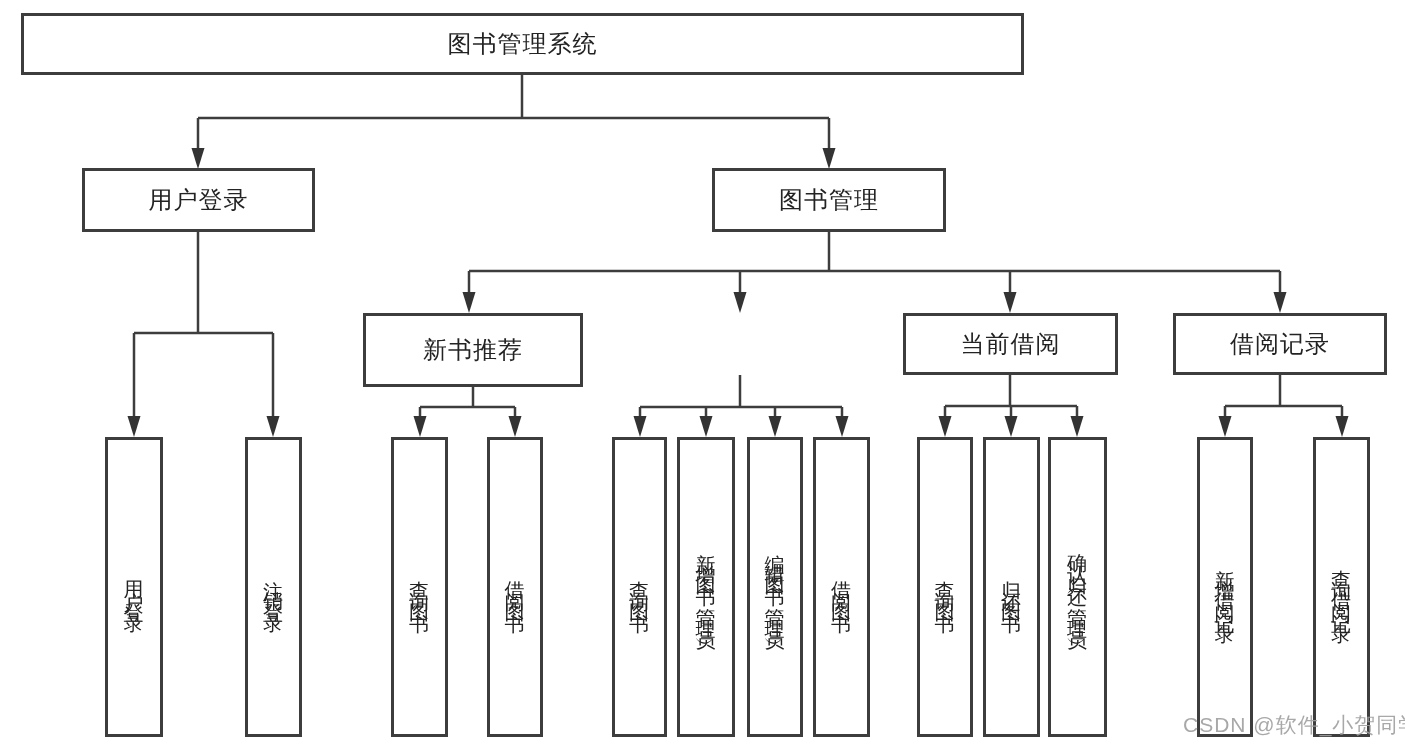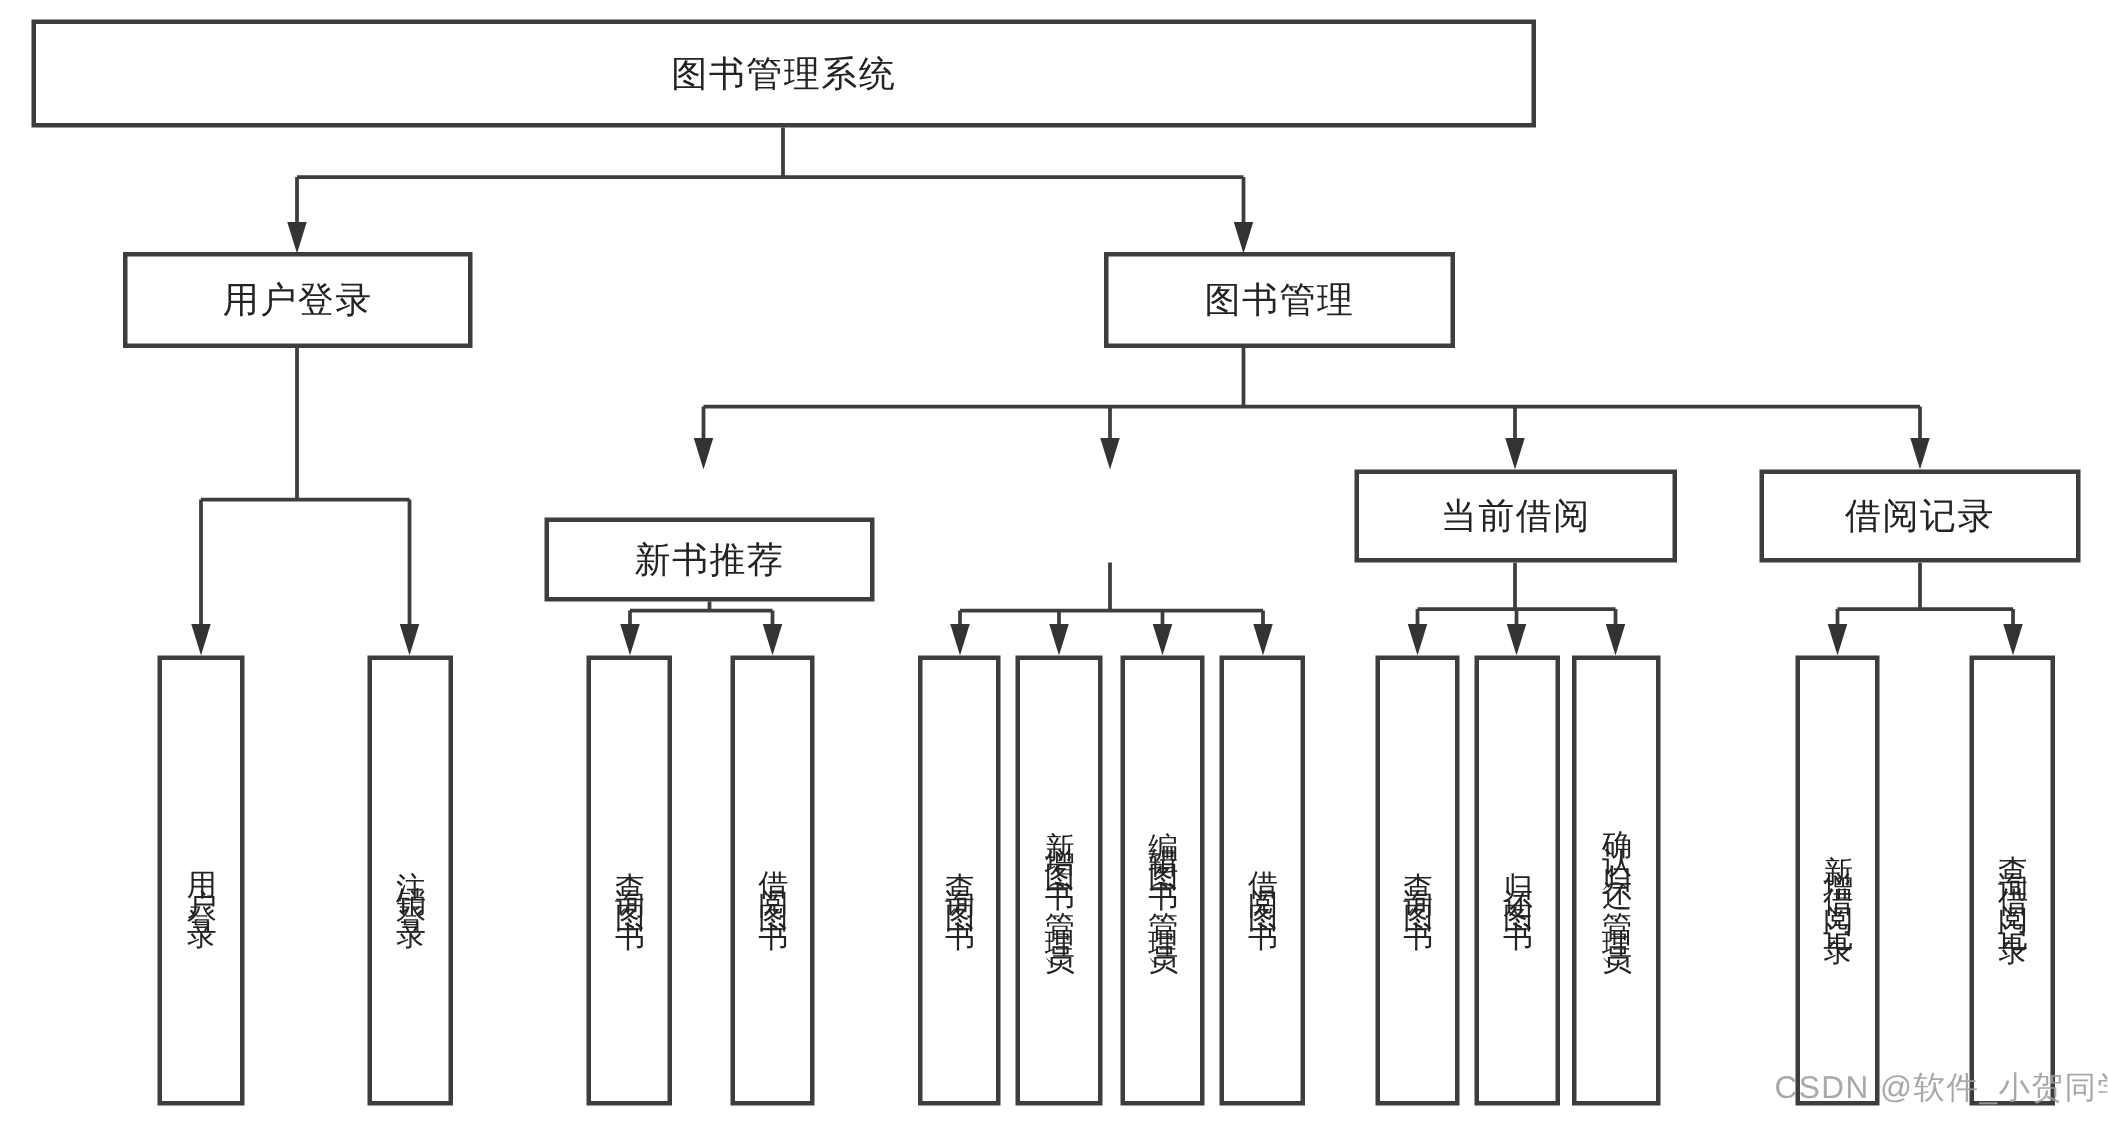--- a/index.html
+++ b/index.html
@@ -119,32 +119,32 @@
     <g>
       <path class="wire" d="M1280,375 V406"></path>
       <path class="wire" d="M1225,406 H1342"></path>
       <path class="wire" d="M1225,406 V420"></path>
       <polygon class="head" points="1225,437 1218.5,416 1231.5,416"></polygon>
       <path class="wire" d="M1342,406 V420"></path>
       <polygon class="head" points="1342,437 1335.5,416 1348.5,416"></polygon>
     </g>
   </svg>
 
-  <div class="box" style="left:21px; top:13px; width:1003px; height:72px;text-align:center;">
+  <div class="box" style="left:21px; top:13px; width:1003px; height:62px;text-align:center;">
     <span class="hlabel">图书管理系统</span>
   </div>
 
   <div class="box" style="left:82px; top:168px; width:233px; height:64px;">
     <span class="hlabel">用户登录</span>
   </div>
-  <div class="box" style="left:736px; top:168px; width:234px; height:64px;">
+  <div class="box" style="left:712px; top:168px; width:234px; height:64px;">
     <span class="hlabel">图书管理</span>
   </div>
 
-  <div class="box" style="left:363px; top:313px; width:220px; height:56px;margin-top:32px;">
+  <div class="box" style="left:363px; top:313px; width:220px; height:74px;">
     <span class="hlabel">新书推荐</span>
   </div>
   <div class="box" style="left:903px; top:313px; width:215px; height:62px;align-items:center;">
     <span class="hlabel">当前借阅</span>
   </div>
   <div class="box" style="left:1173px; top:313px; width:214px; height:62px;">
     <span class="hlabel">借阅记录</span>
   </div>
 
   <div class="box vbox" style="left:105px; top:437px; width:58px; height:300px;">

